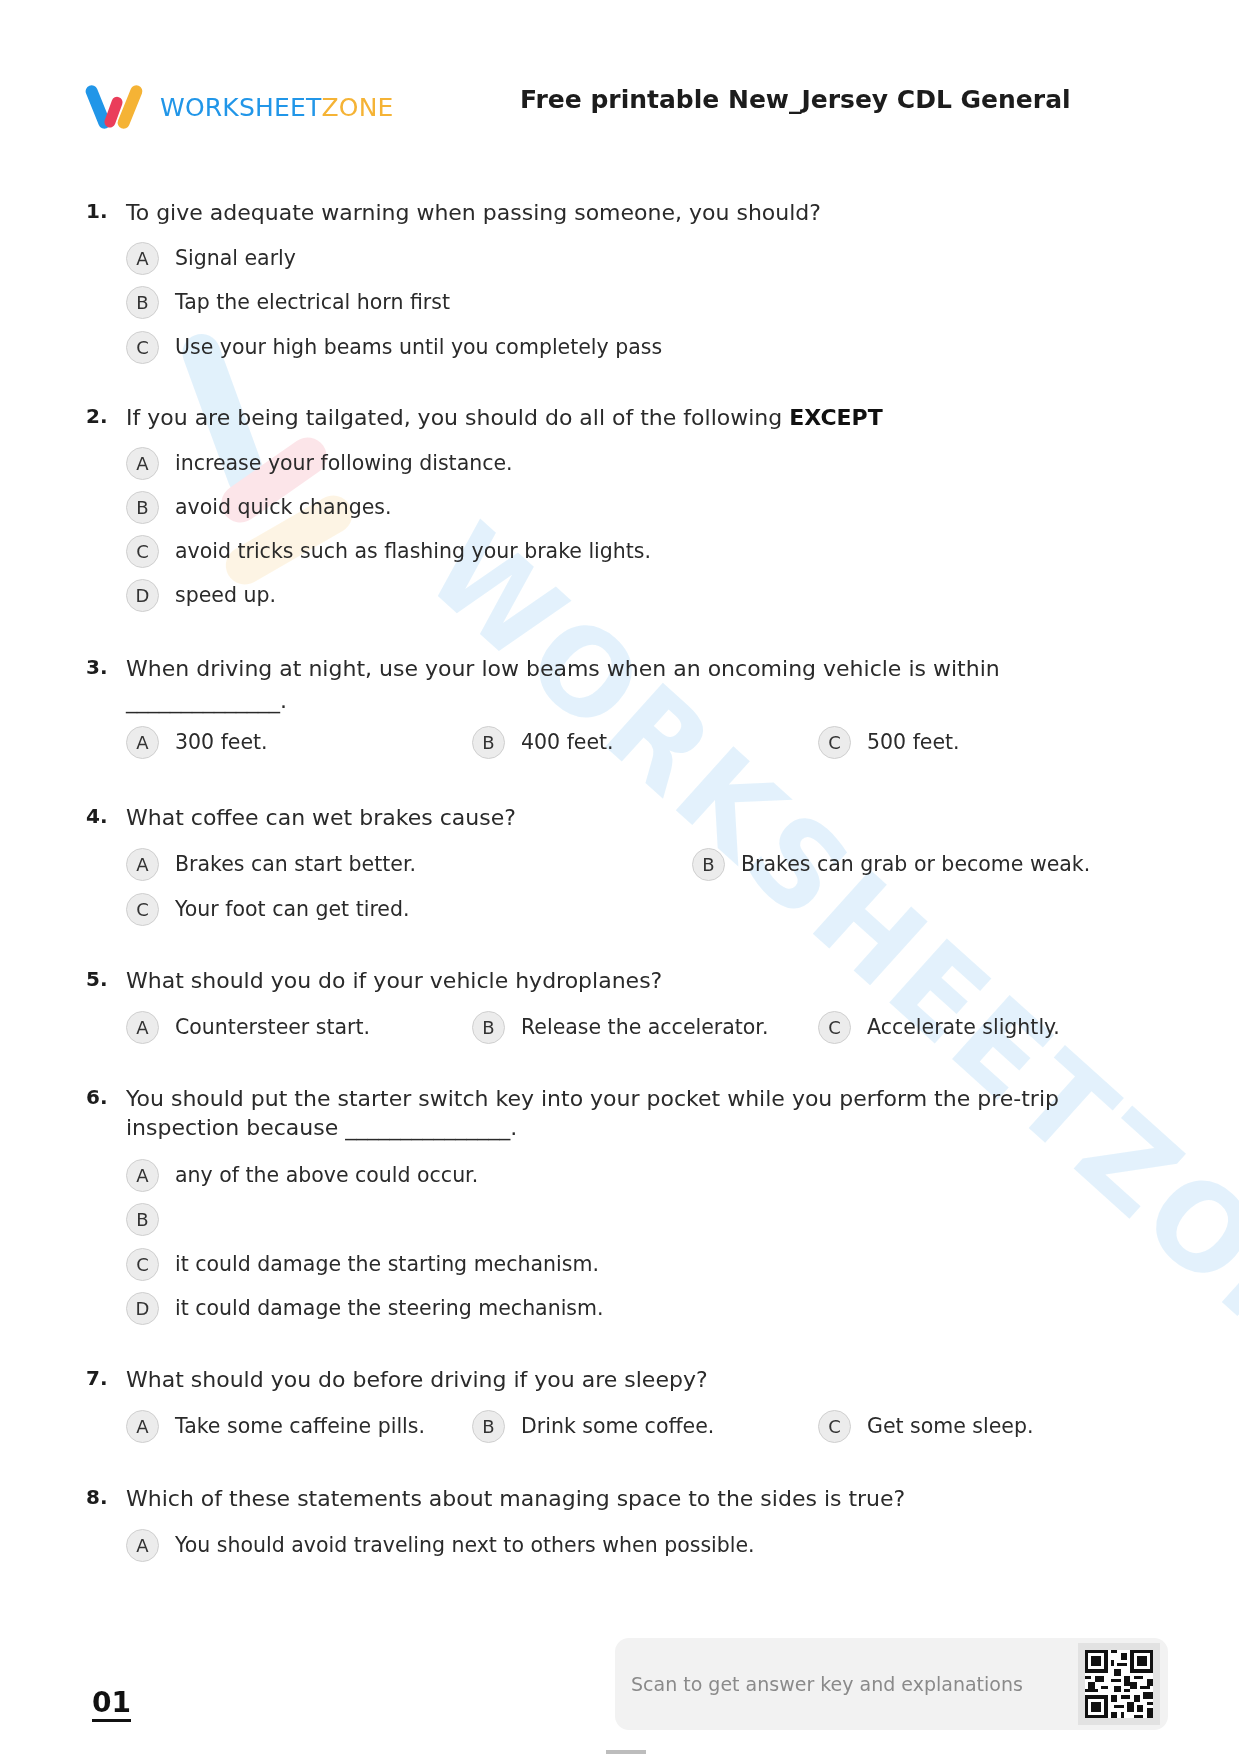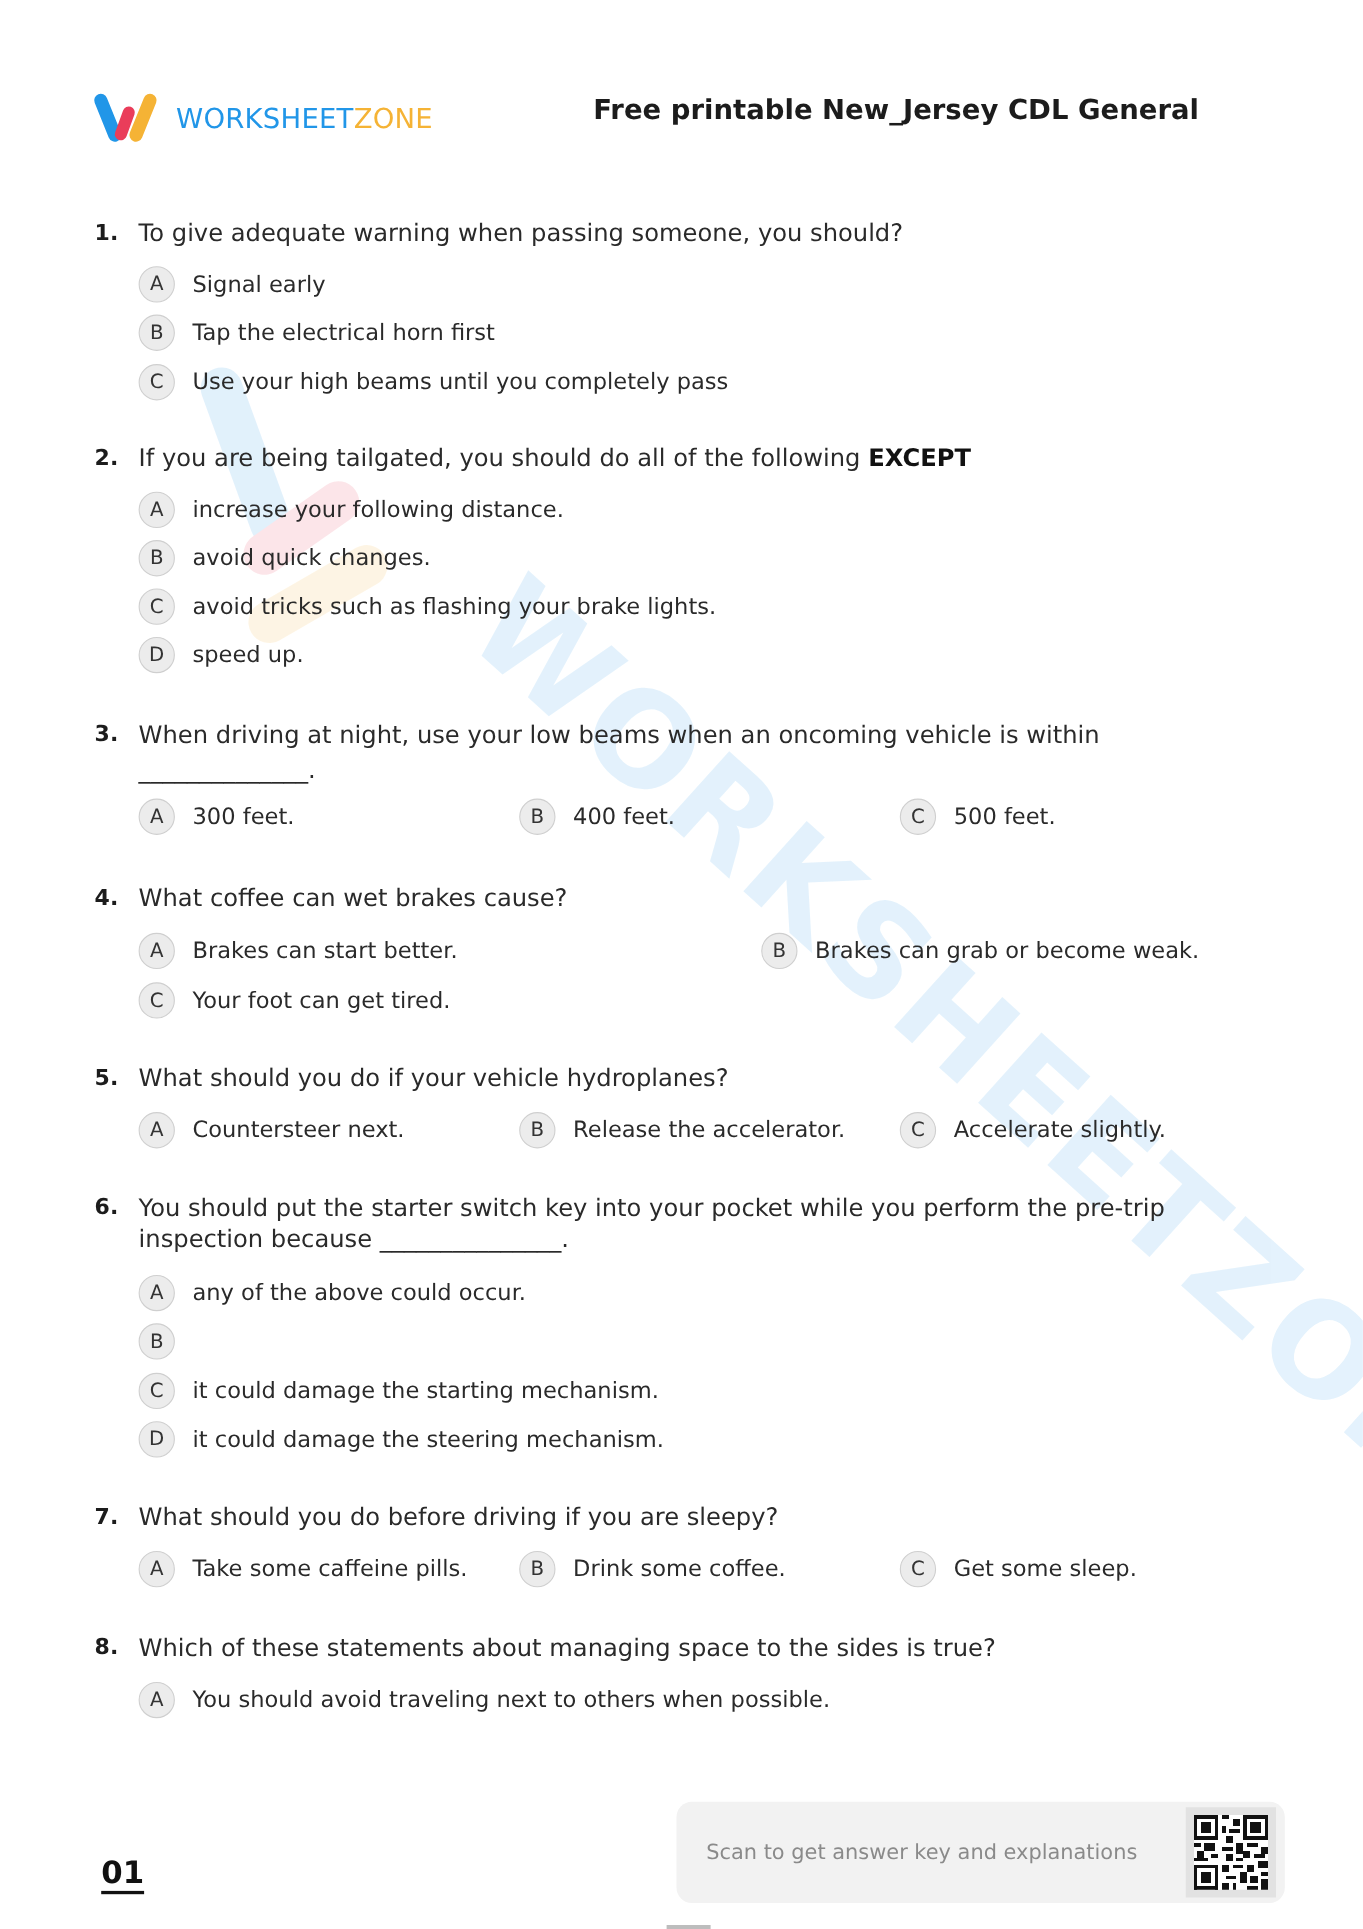--- a/index.html
+++ b/index.html
@@ -5,37 +5,37 @@
   * { box-sizing: border-box; margin: 0; padding: 0; }
   html, body { width: 1239px; height: 1754px; background: #ffffff; overflow: hidden; }
   body { position: relative; font-family: "DejaVu Sans", sans-serif; color: #222222; }
 
   .logo { position: absolute; left: 84px; top: 82px; width: 330px; height: 50px; display: flex; align-items: center; }
   .logo svg { width: 68px; height: 50px; flex: none; }
   .logo-text { font-family: "DejaVu Sans", sans-serif; font-size: 25px; letter-spacing: 0.2px; margin-left: 8px; white-space: nowrap; }
   .logo-text .w { color: #2196e8; }
   .logo-text .z { color: #f5b335; }
 
-  .title { position: absolute; left: 520px; top: 80px; width: 570px; text-align: right; font-family: "DejaVu Sans", sans-serif; font-weight: bold; font-size: 25px; line-height: 40px; color: #1c1c1c; }
+  .title { position: absolute; left: 520px; top: 80px; width: 570px; text-align: left; font-family: "DejaVu Sans", sans-serif; font-weight: bold; font-size: 25px; line-height: 40px; color: #1c1c1c; }
 
   .watermark { position: absolute; left: 0; top: 0; width: 1239px; height: 1754px; pointer-events: none; }
 
   .q { position: absolute; left: 0; width: 1239px; }
   .q-num { position: absolute; left: 86px; font-weight: bold; font-size: 20px; color: #1c1c1c; }
   .q-text { position: absolute; left: 126px; width: 960px; font-size: 22px; line-height: 30px; color: #2a2a2a; }
   .q-text b { font-weight: bold; color: #111; }
 
   .opt { position: absolute; display: flex; align-items: center; height: 36px; }
   .opt .circle { width: 33px; height: 33px; border-radius: 50%; background: #ececec; border: 1px solid #cfcfcf; display: flex; align-items: center; justify-content: center; font-size: 18px; color: #333; flex: none; }
   .opt .txt { margin-left: 16px; font-size: 20.5px; color: #2a2a2a; white-space: nowrap; }
 
   .page-num { position: absolute; left: 92px; top: 1688px; font-weight: bold; font-size: 28px; color: #111; border-bottom: 3px solid #111; line-height: 30px; padding-bottom: 1px; }
 
   .footer-box { position: absolute; left: 615px; top: 1638px; width: 553px; height: 92px; background: #f2f2f2; border-radius: 14px; display: flex; align-items: center; }
-  .footer-text { margin-left: 27px; font-size: 19px; color: #8a8a8a; white-space: nowrap; }
+  .footer-text { margin-left: 16px; font-size: 19px; color: #8a8a8a; white-space: nowrap; }
   .qr { position: absolute; right: 8px; top: 5px; width: 82px; height: 82px; background: #e2e2e2; display: flex; align-items: center; justify-content: center; }
   .bottom-mark { position: absolute; left: 606px; top: 1750px; width: 40px; height: 4px; background: #bdbdbd; }
 </style>
 </head>
 <body>
 
 <svg class="watermark" viewBox="0 0 1239 1754">
   <g opacity="0.13">
     <rect x="205" y="330" width="38" height="170" rx="19" fill="#2196e8" transform="rotate(-20 224 415)"></rect>
     <rect x="255" y="420" width="38" height="120" rx="19" fill="#ea3d5a" transform="rotate(55 274 480)"></rect>
@@ -128,21 +128,21 @@
       <span class="circle">C</span>
       <span class="txt">Your foot can get tired.</span>
     </div>
 </div>
 
 <div class="q">
   <span class="q-num" style="top:967px">5.</span>
   <div class="q-text" style="top:966px">What should you do if your vehicle hydroplanes?</div>
   <div class="opt" style="left:126px;top:1009px">
       <span class="circle">A</span>
-      <span class="txt">Countersteer next.</span>
+      <span class="txt">Countersteer start.</span>
     </div>
   <div class="opt" style="left:472px;top:1009px">
       <span class="circle">B</span>
       <span class="txt">Release the accelerator.</span>
     </div>
   <div class="opt" style="left:818px;top:1009px">
       <span class="circle">C</span>
       <span class="txt">Accelerate slightly.</span>
     </div>
 </div>

